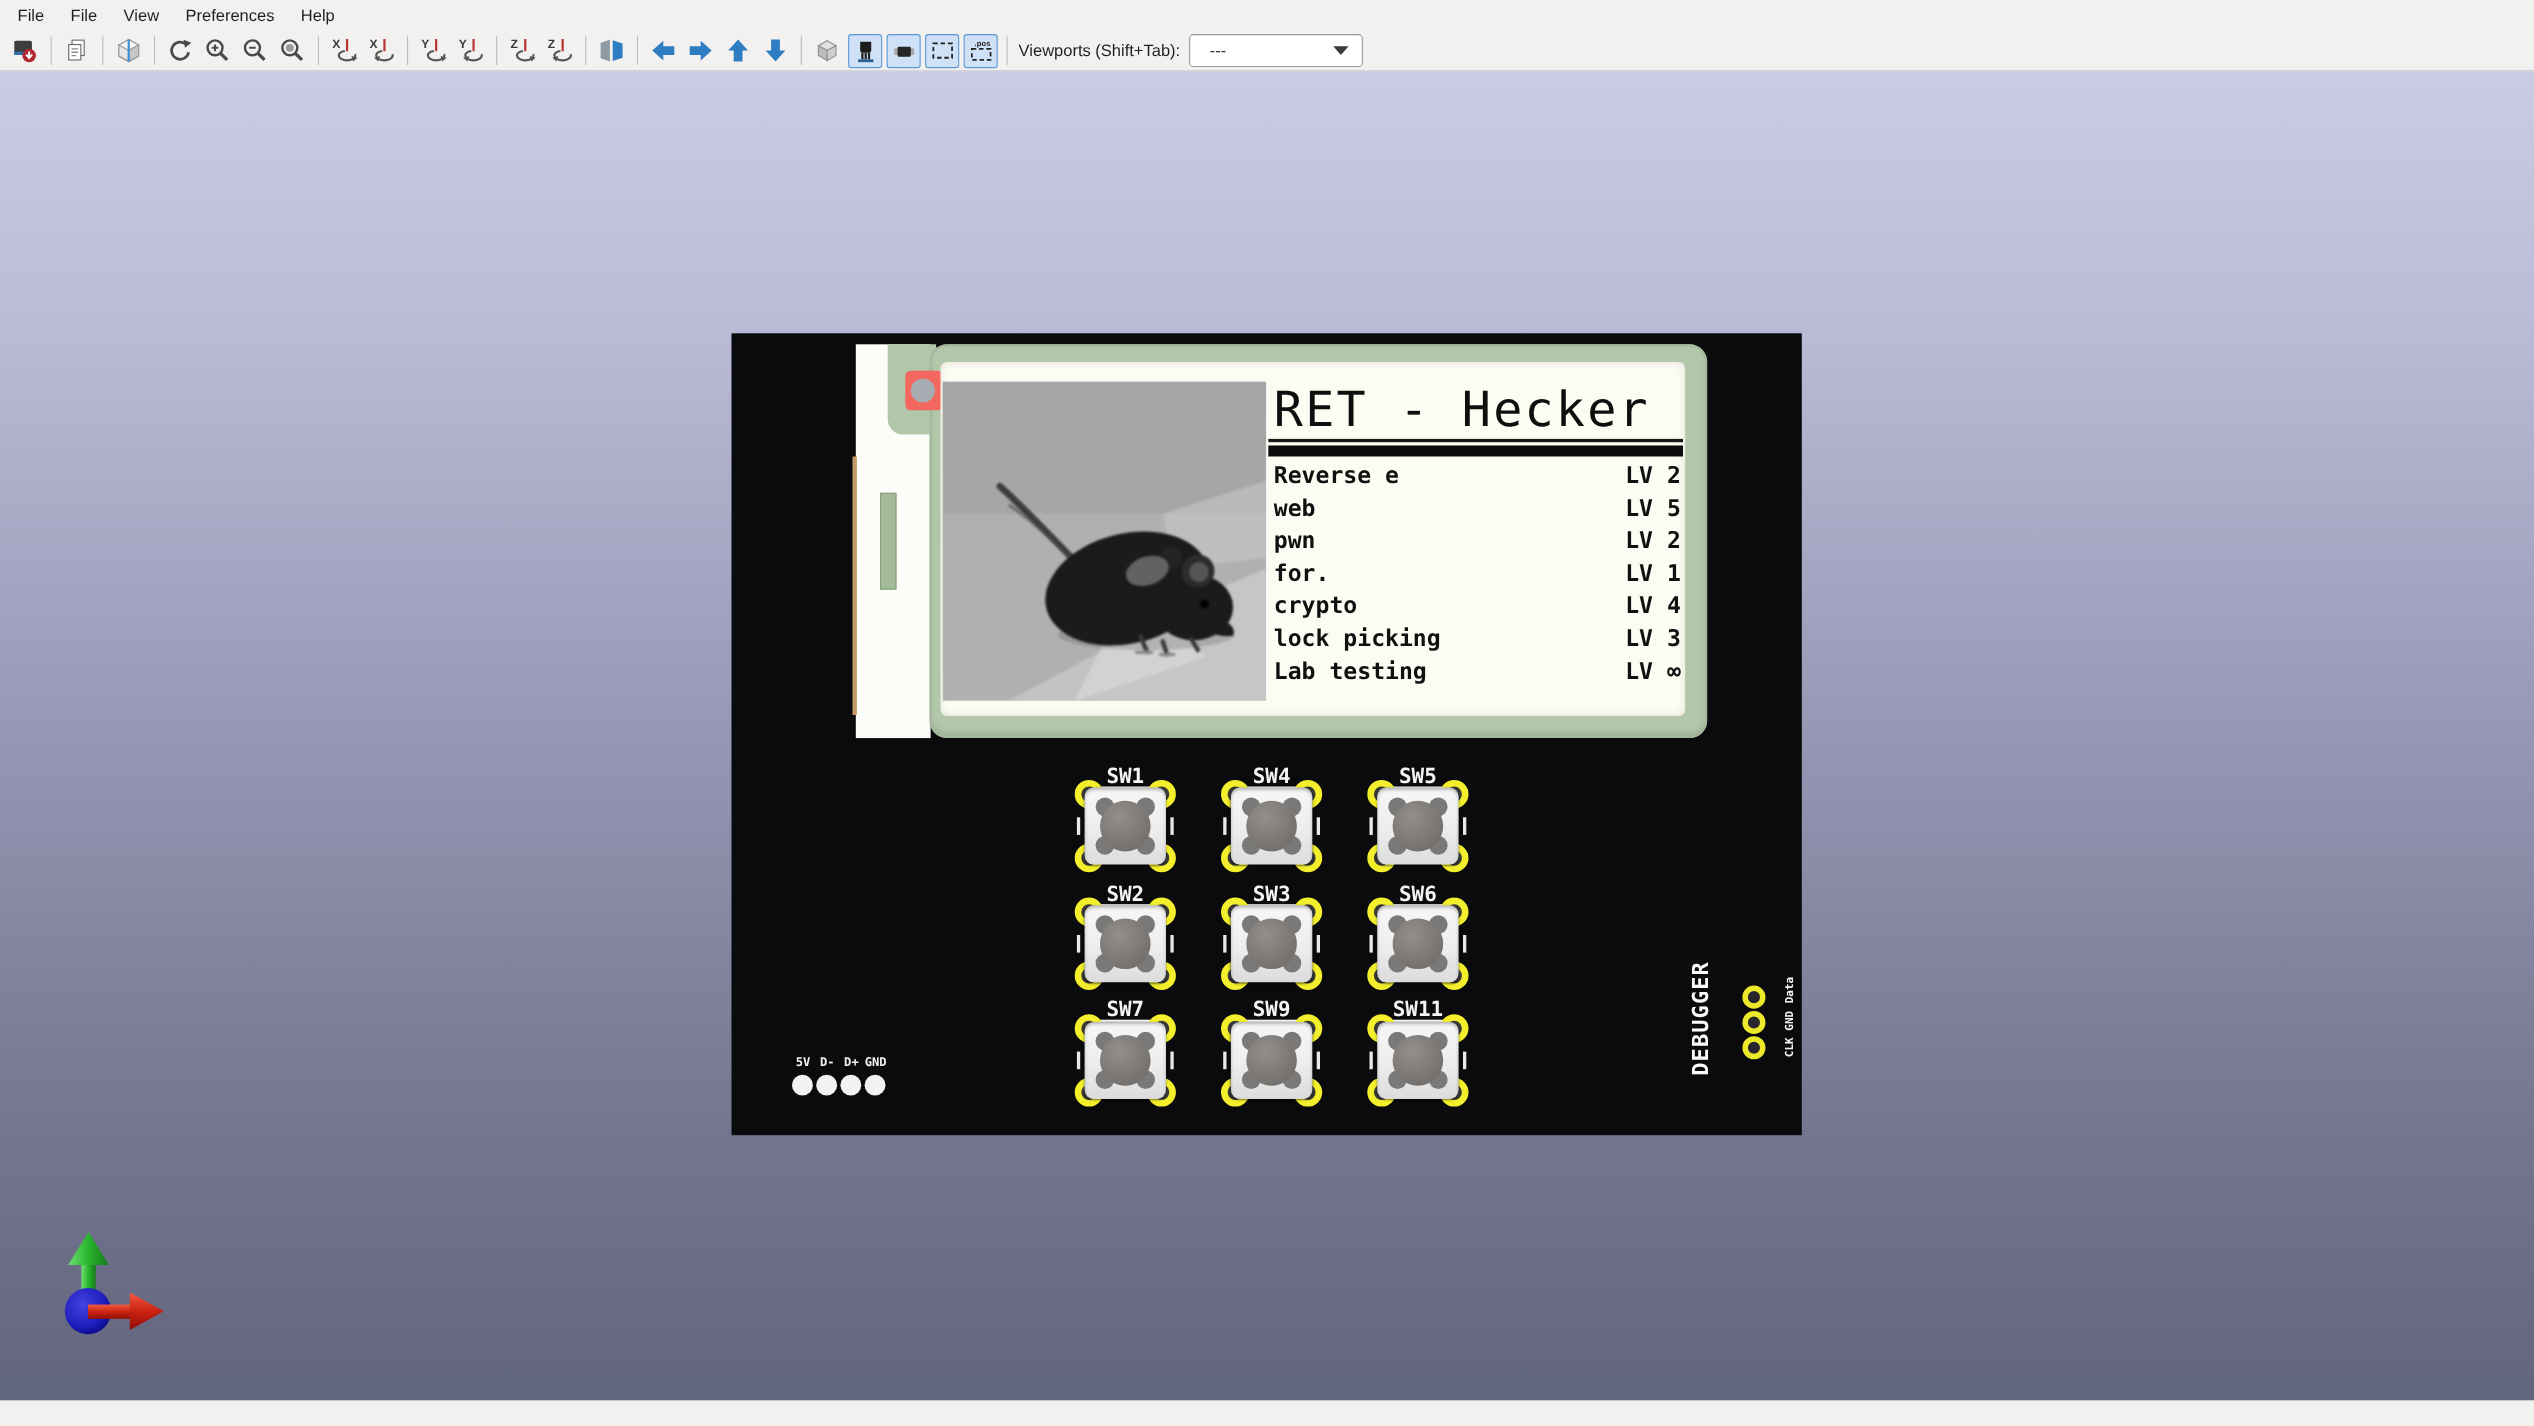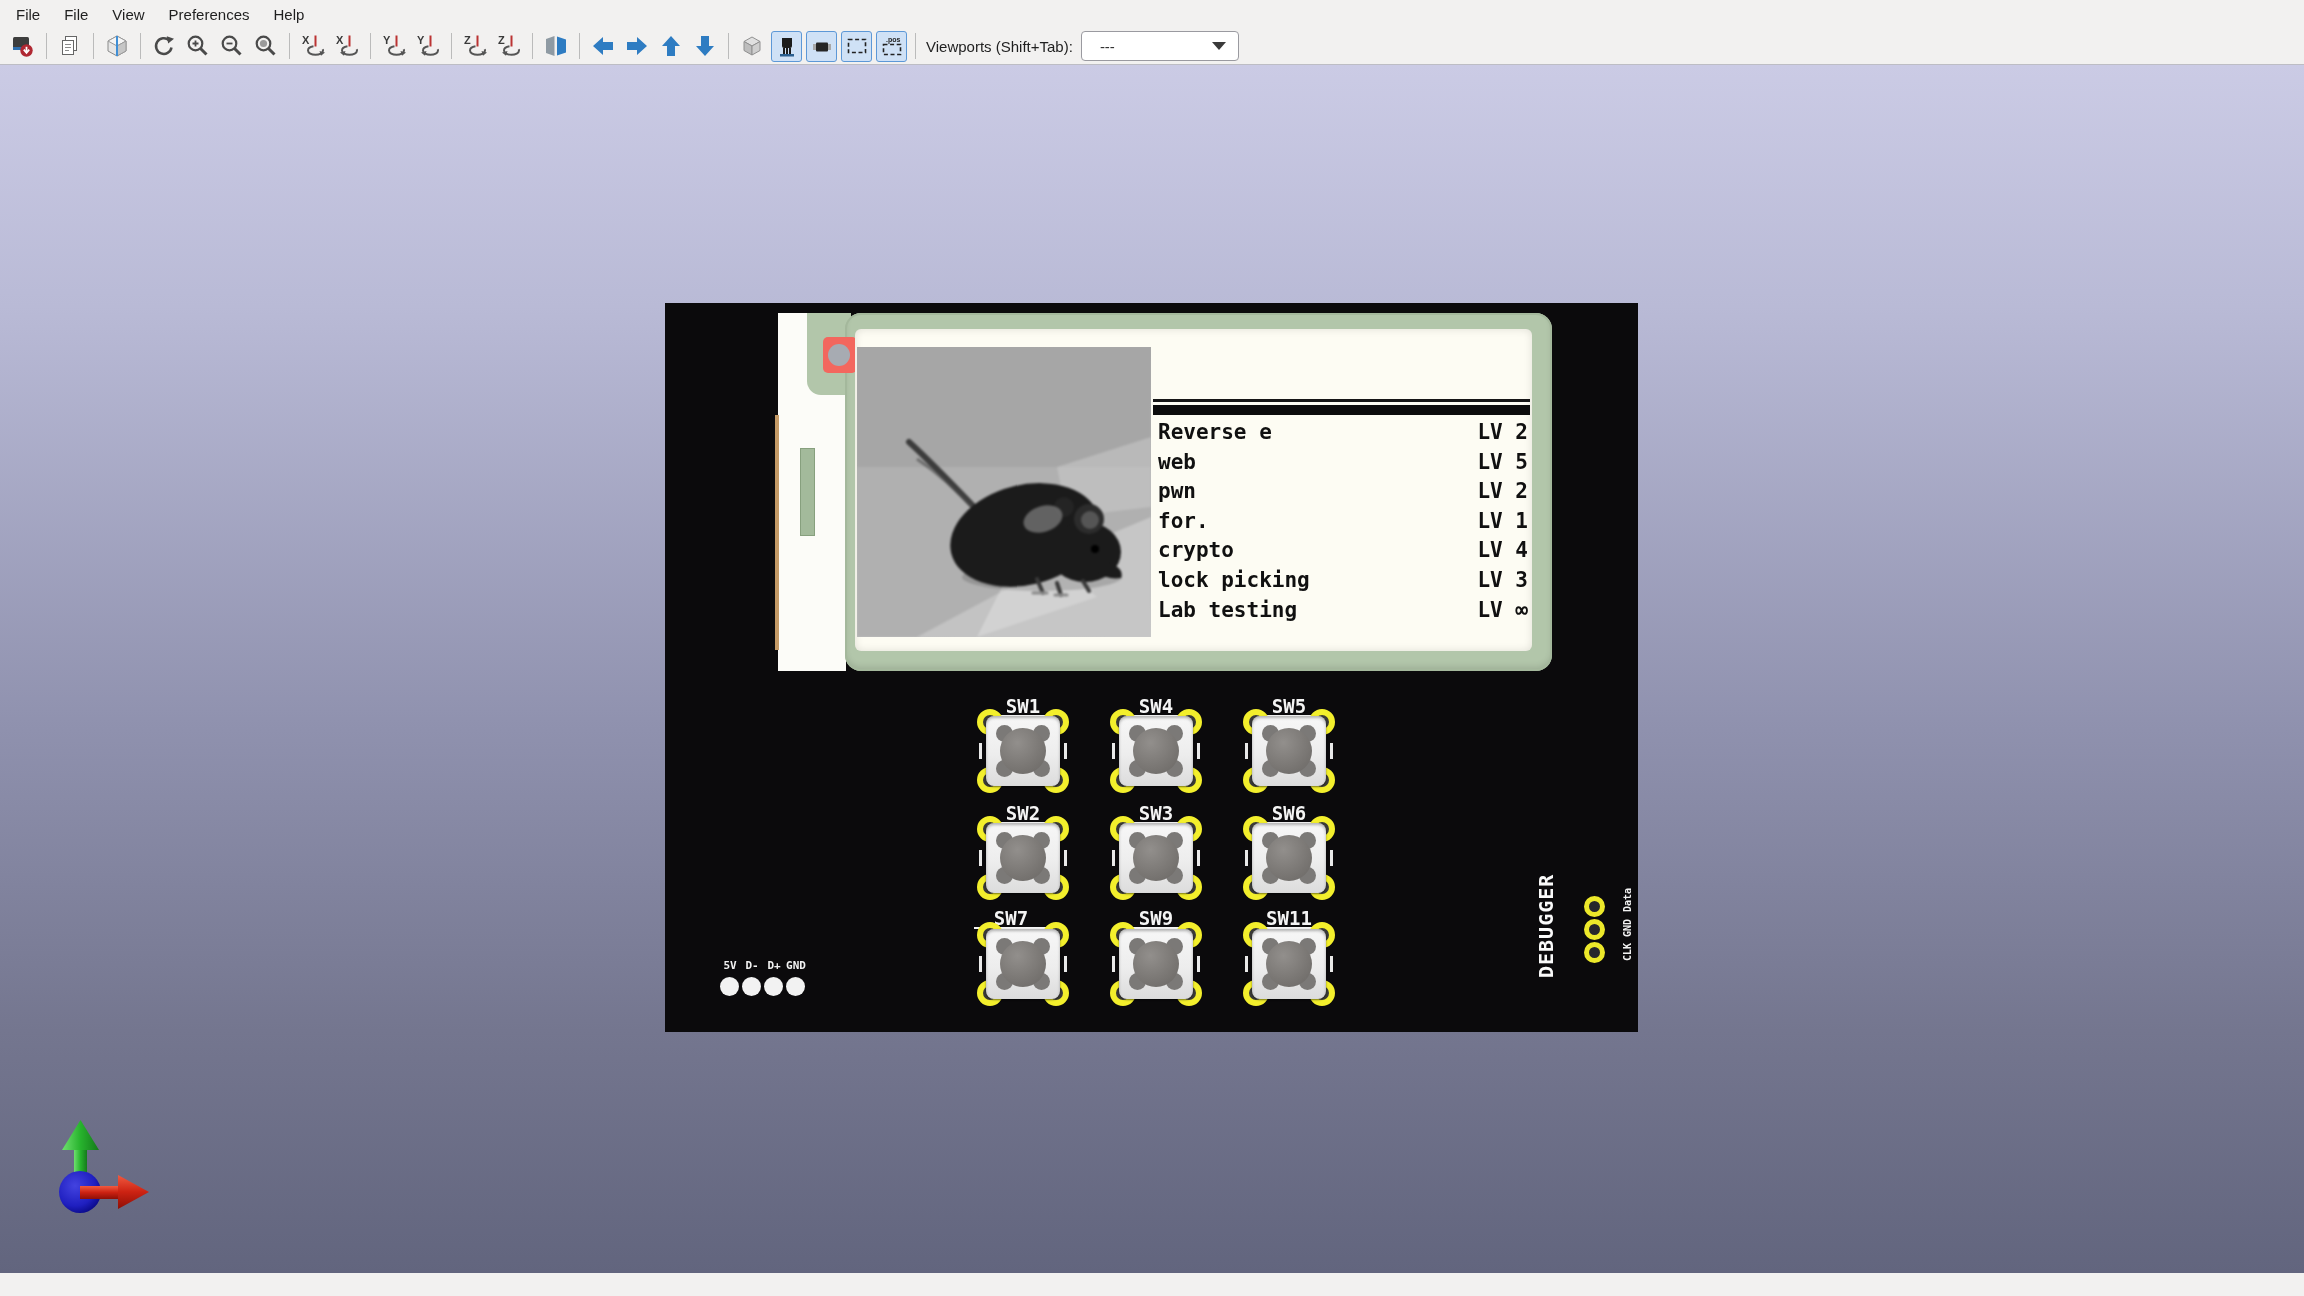--- a/index.html
+++ b/index.html
@@ -345,20 +345,21 @@
             <circle cx="232" cy="172" r="15" fill="#2c2c2c"></circle>
             <circle cx="233" cy="173" r="9" fill="#555555"></circle>
             <circle cx="207" cy="160" r="10" fill="#242424"></circle>
             <ellipse cx="186" cy="172" rx="20" ry="13" fill="#6f6f6f" opacity="0.85" transform="rotate(-18 186 172)"></ellipse>
             <circle cx="238" cy="202" r="4" fill="#000"></circle>
             <path d="M180 232 l6 14 M200 236 l4 12 M226 234 l6 10" stroke="#3a3a3a" stroke-width="4" stroke-linecap="round"></path>
             <path d="M176 246 h14 M198 248 h12" stroke="#8a8a8a" stroke-width="3" stroke-linecap="round"></path>
           </svg>
         </div>
 
+        <div class="disp-title">RET - Hecker</div>
         <div class="disp-thin"></div>
         <div class="disp-thick"></div>
         <div class="disp-list">
           <div class="disp-row">
             <span>Reverse e</span>
             <span>LV 2</span>
           </div>
           <div class="disp-row">
             <span>web</span>
             <span>LV 5</span>
@@ -385,21 +386,21 @@
           </div>
         </div>
       </div>
 
       <div class="sw-label" style="left:321px;top:392px">SW1</div>
       <div class="sw-label" style="left:454px;top:392px">SW4</div>
       <div class="sw-label" style="left:587px;top:392px">SW5</div>
       <div class="sw-label" style="left:321px;top:499px">SW2</div>
       <div class="sw-label" style="left:454px;top:499px">SW3</div>
       <div class="sw-label" style="left:587px;top:499px">SW6</div>
-      <div class="sw-label" style="left:309px;top:604px">SW7</div>
+      <div class="sw-label" style="left:321px;top:604px">SW7</div>
       <div class="sw-label" style="left:454px;top:604px">SW9</div>
       <div class="sw-label" style="left:587px;top:604px">SW11</div>
 
       <div class="sw-area" style="left:303px;top:393px">
         <span class="sw-ring" style="left:9px;top:13px"></span>
         <span class="sw-ring" style="left:75px;top:13px"></span>
         <span class="sw-ring" style="left:9px;top:71px"></span>
         <span class="sw-ring" style="left:75px;top:71px"></span>
         <span class="sw-dash" style="left:11px"></span>
         <span class="sw-dash" style="left:96px"></span>

